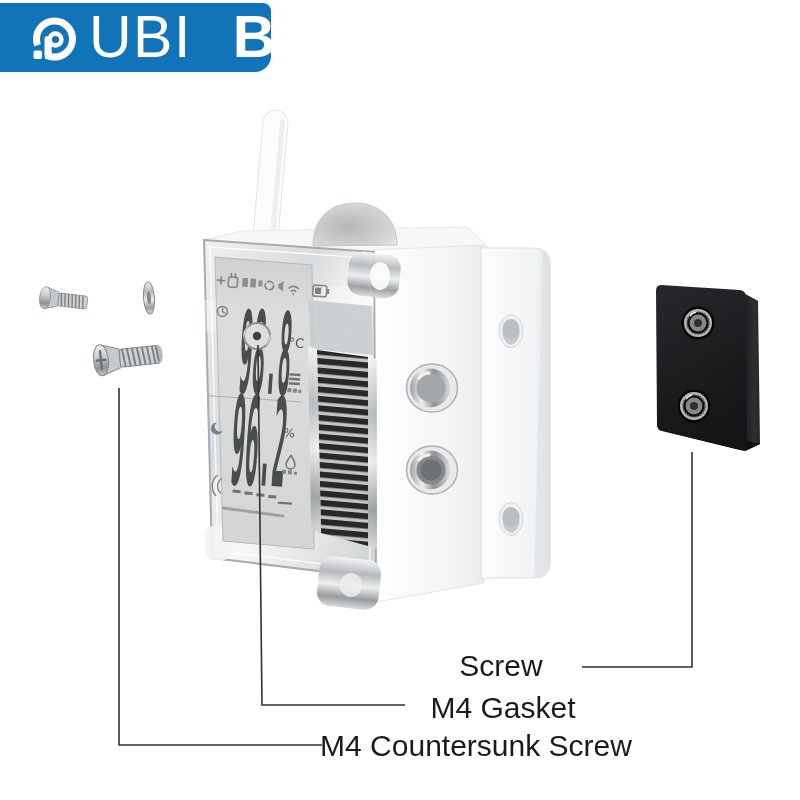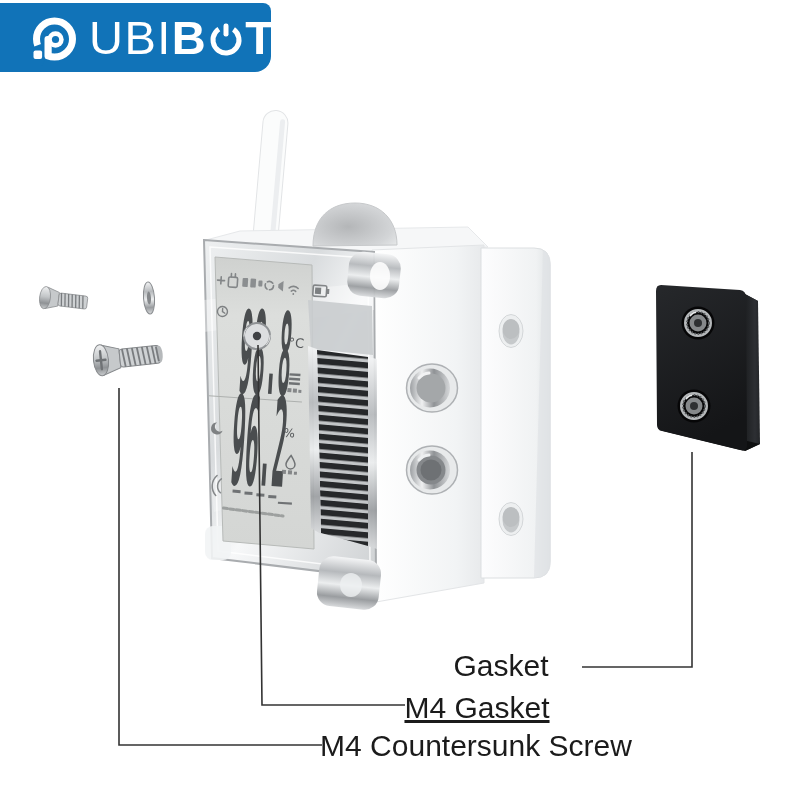--- a/index.html
+++ b/index.html
@@ -3,21 +3,21 @@
 <meta charset="utf-8">
 <style>
   html,body{margin:0;padding:0;background:#ffffff;}
   .stage{position:relative;width:800px;height:800px;background:#ffffff;overflow:hidden;
          font-family:"Liberation Sans",sans-serif;}
   
   .logo{position:absolute;left:0;top:3px;width:271px;height:69px;background:#1173b8;
         border-radius:0 8px 16px 0;display:flex;align-items:center;}
   .logo-mark{position:absolute;left:31px;top:13px;}
   .logo-text{position:absolute;left:89px;top:0;height:69px;display:flex;align-items:center;
-             color:#ffffff;font-size:47px;letter-spacing:1.5px;line-height:1;}
+             color:#ffffff;font-size:59px;letter-spacing:1.5px;line-height:1;gap:41px;}
   .logo-text .lt{font-weight:400;}
   .logo-text .bd{font-weight:700;}
   .logo-text svg{margin:2px 1px 0 1px;}
   
   .label{position:absolute;transform:translateX(-50%);white-space:nowrap;color:#1b1b1b;
          font-size:30px;line-height:1;font-weight:400;}
   svg text.seg{font-family:"DejaVu Sans Mono",monospace;font-weight:bold;fill:#4a4d4f;}
   svg text.unit{font-family:"DejaVu Sans",sans-serif;fill:#55585a;}
 </style>
 </head>
@@ -310,17 +310,17 @@
       </g>
     </g>
 
     <g fill="none" stroke="#333333" stroke-width="1.6">
       <polyline points="692,452 692,667 582,667"></polyline>
       <polyline points="258,345 262,705 405,705"></polyline>
       <polyline points="119,388 119,745 322,745"></polyline>
     </g>
   </svg>
 
-  <div class="label" style="left:501px;top:651px;">Gasket</div>
-  <div class="label" style="left:477px;top:693px;text-decoration:underline;">M4 Gasket</div>
+  <div class="label" style="left:501px;top:651px;">Screw</div>
+  <div class="label" style="left:503px;top:693px;">M4 Gasket</div>
   <div class="label" style="left:476px;top:731px;">M4 Countersunk Screw</div>
 
 </div>
 
 </body></html>

